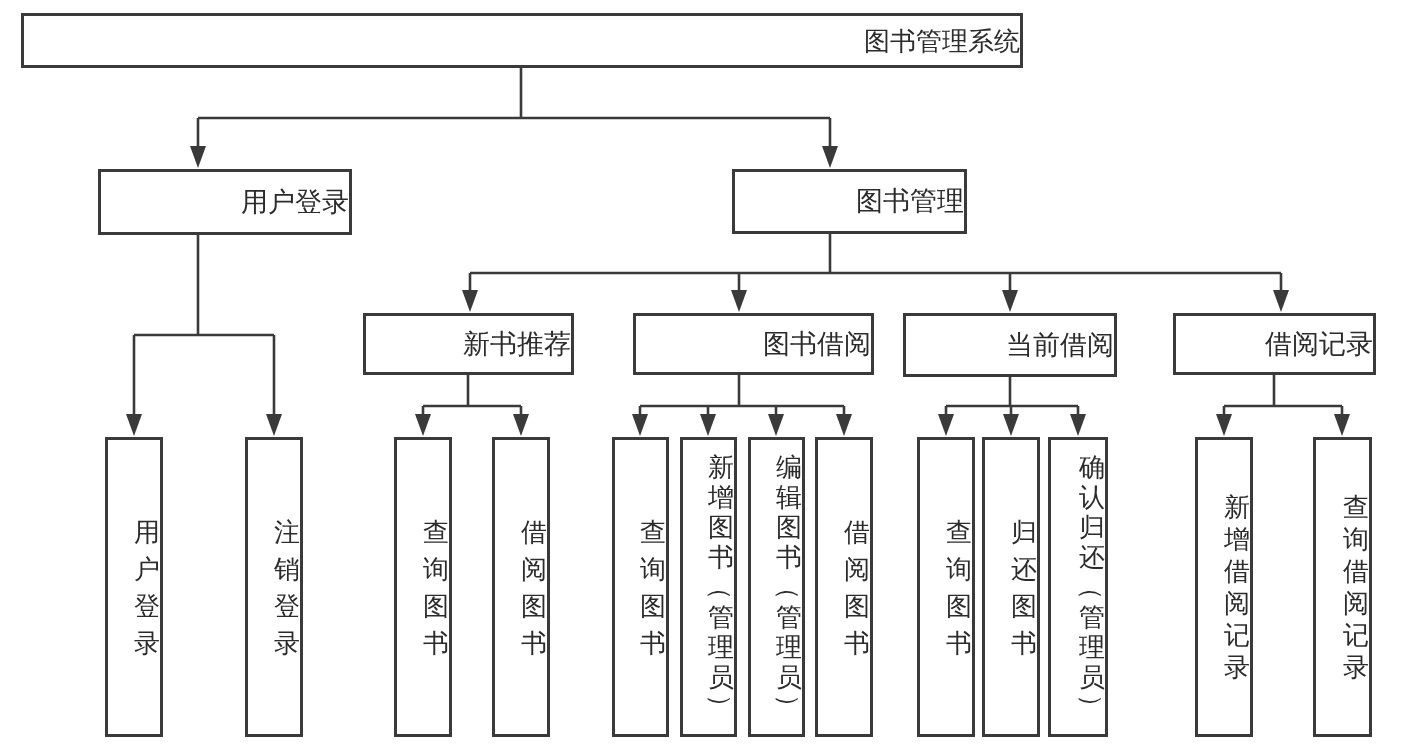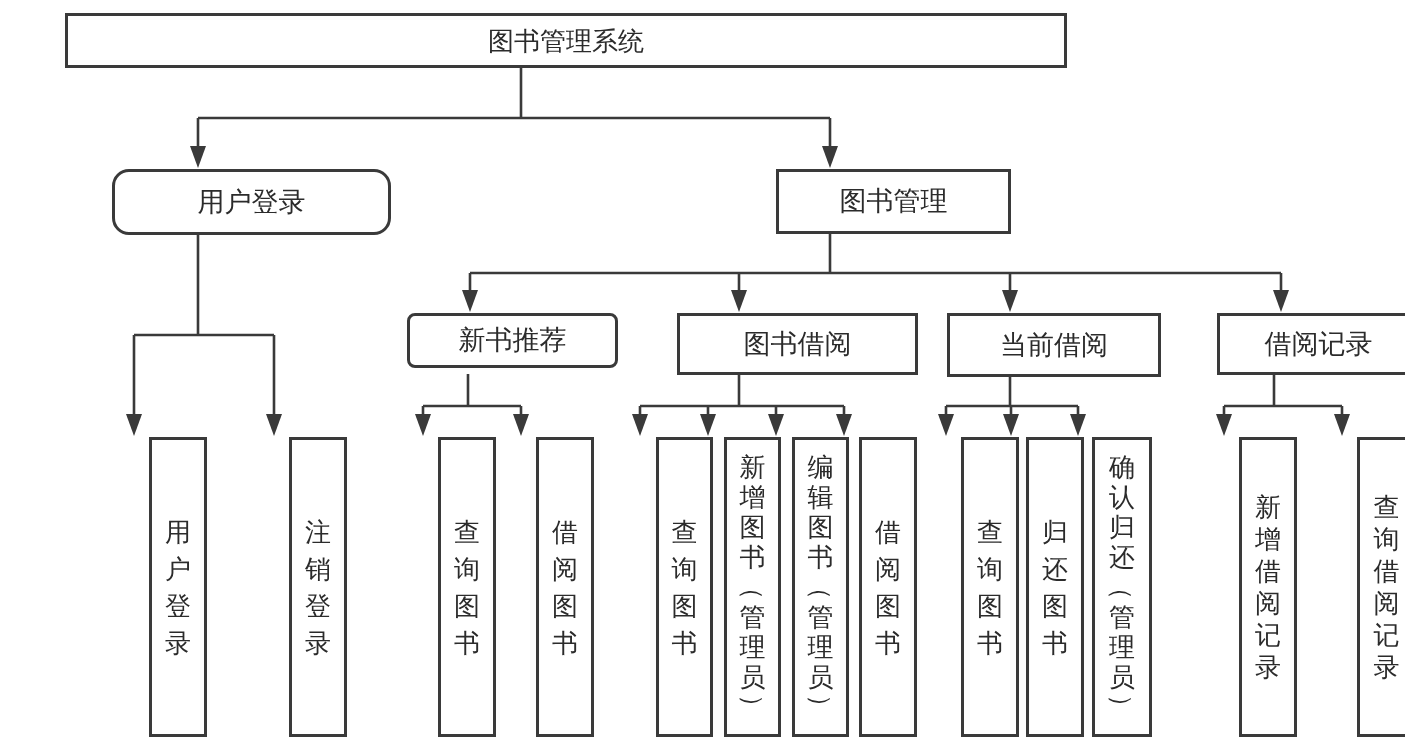--- a/index.html
+++ b/index.html
@@ -19,21 +19,21 @@
     overflow:hidden;
   }
   svg.wires{position:absolute;left:0;top:0;z-index:1;}
   svg.wires .ln{stroke:var(--line);stroke-width:2.6;fill:none;}
   svg.wires .ah{fill:var(--line);stroke:none;}
   .node{
     position:absolute;
     background:var(--boxbg);
     border:3px solid var(--line);
     z-index:2;
-    display:flex;align-items:center;justify-content:center;margin-left:44px;
+    display:flex;align-items:center;justify-content:flex-end;
   }
   .hbox{
     font-size:27px;
     color:var(--text);
     white-space:nowrap;
     line-height:1;
   }
   .root-box{font-size:26px;}
   .vbox{
     font-size:26px;
@@ -95,28 +95,28 @@
 
     <path class="ln" d="M1274 374 V406 M1224 406 H1342 M1224 406 V415 M1342 406 V415"></path>
     <path class="ah" d="M1216 414 L1232 414 L1224 436 Z"></path>
     <path class="ah" d="M1334 414 L1350 414 L1342 436 Z"></path>
   </svg>
 
   <div class="node hbox root-box" style="left:21px;top:13px;width:1002px;height:55px;">
     <span>图书管理系统</span>
   </div>
 
-  <div class="node hbox" style="left:68px;top:169px;width:279px;height:66px;border-radius:17px;">
+  <div class="node hbox" style="left:98px;top:169px;width:254px;height:66px;">
     <span>用户登录</span>
   </div>
   <div class="node hbox" style="left:732px;top:169px;width:235px;height:65px;">
     <span>图书管理</span>
   </div>
 
-  <div class="node hbox" style="left:363px;top:313px;width:211px;height:55px;border-radius:8px;">
+  <div class="node hbox" style="left:363px;top:313px;width:211px;height:62px;">
     <span>新书推荐</span>
   </div>
   <div class="node hbox" style="left:633px;top:313px;width:241px;height:62px;">
     <span>图书借阅</span>
   </div>
   <div class="node hbox" style="left:903px;top:313px;width:214px;height:64px;">
     <span>当前借阅</span>
   </div>
   <div class="node hbox" style="left:1173px;top:313px;width:203px;height:62px;">
     <span>借阅记录</span>

